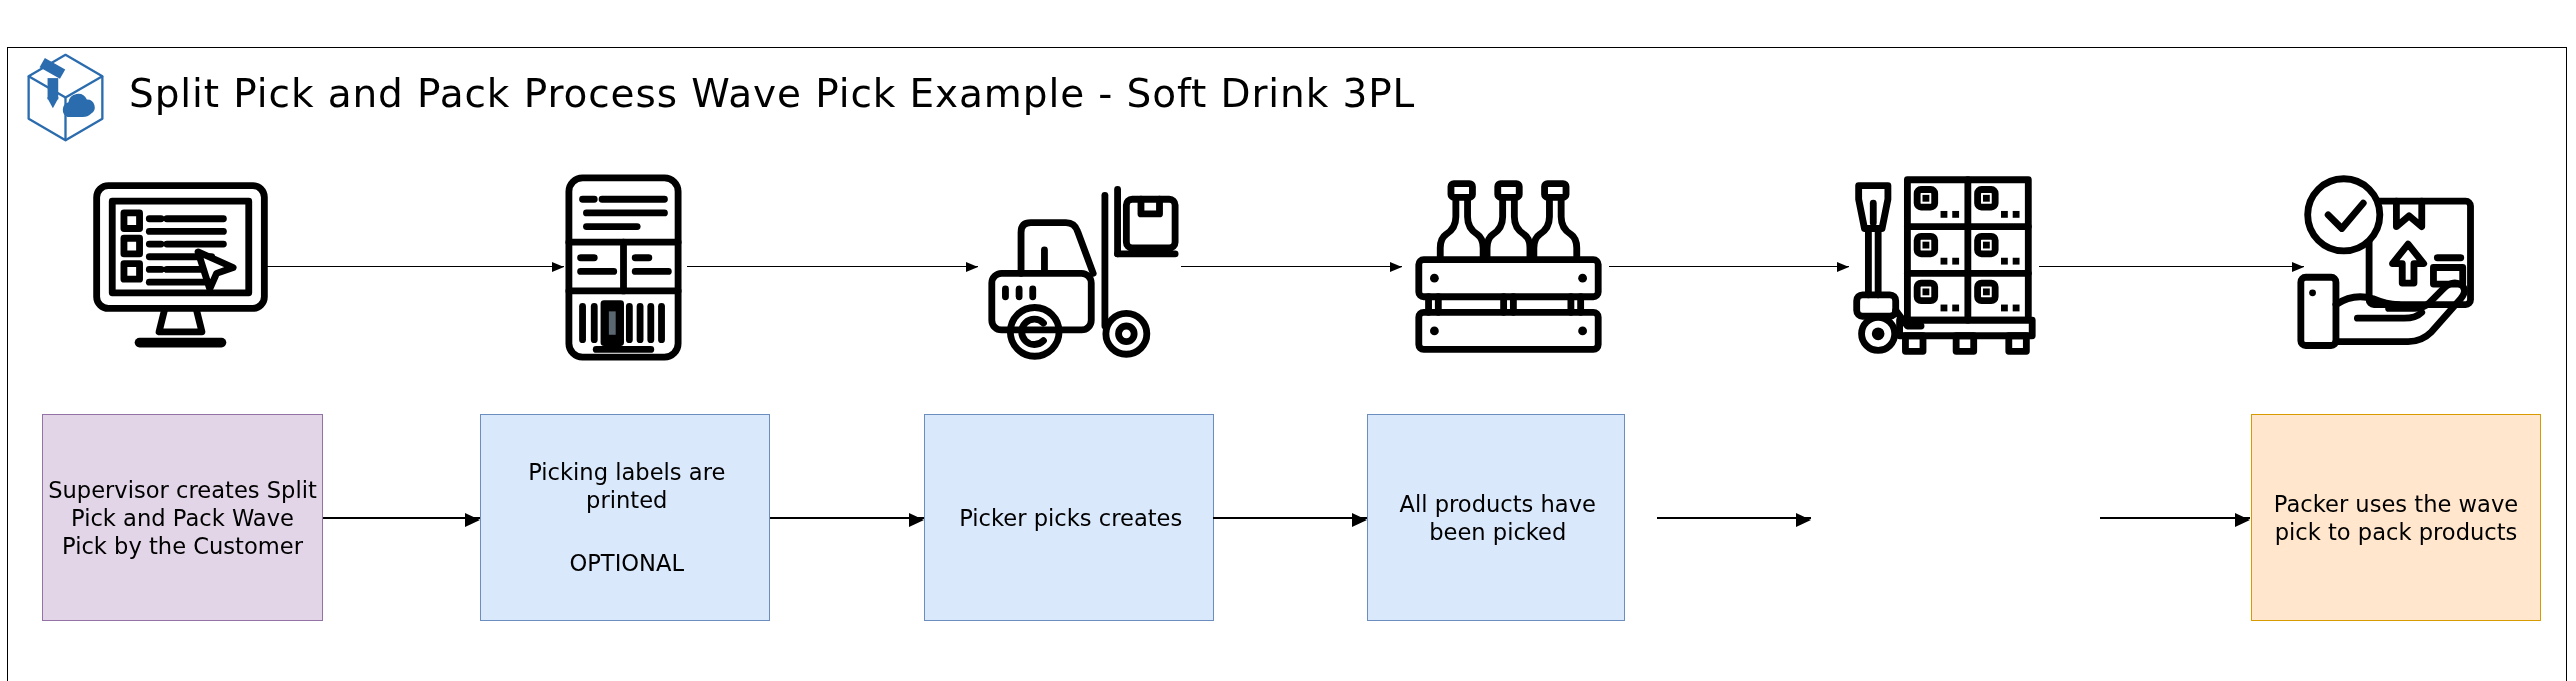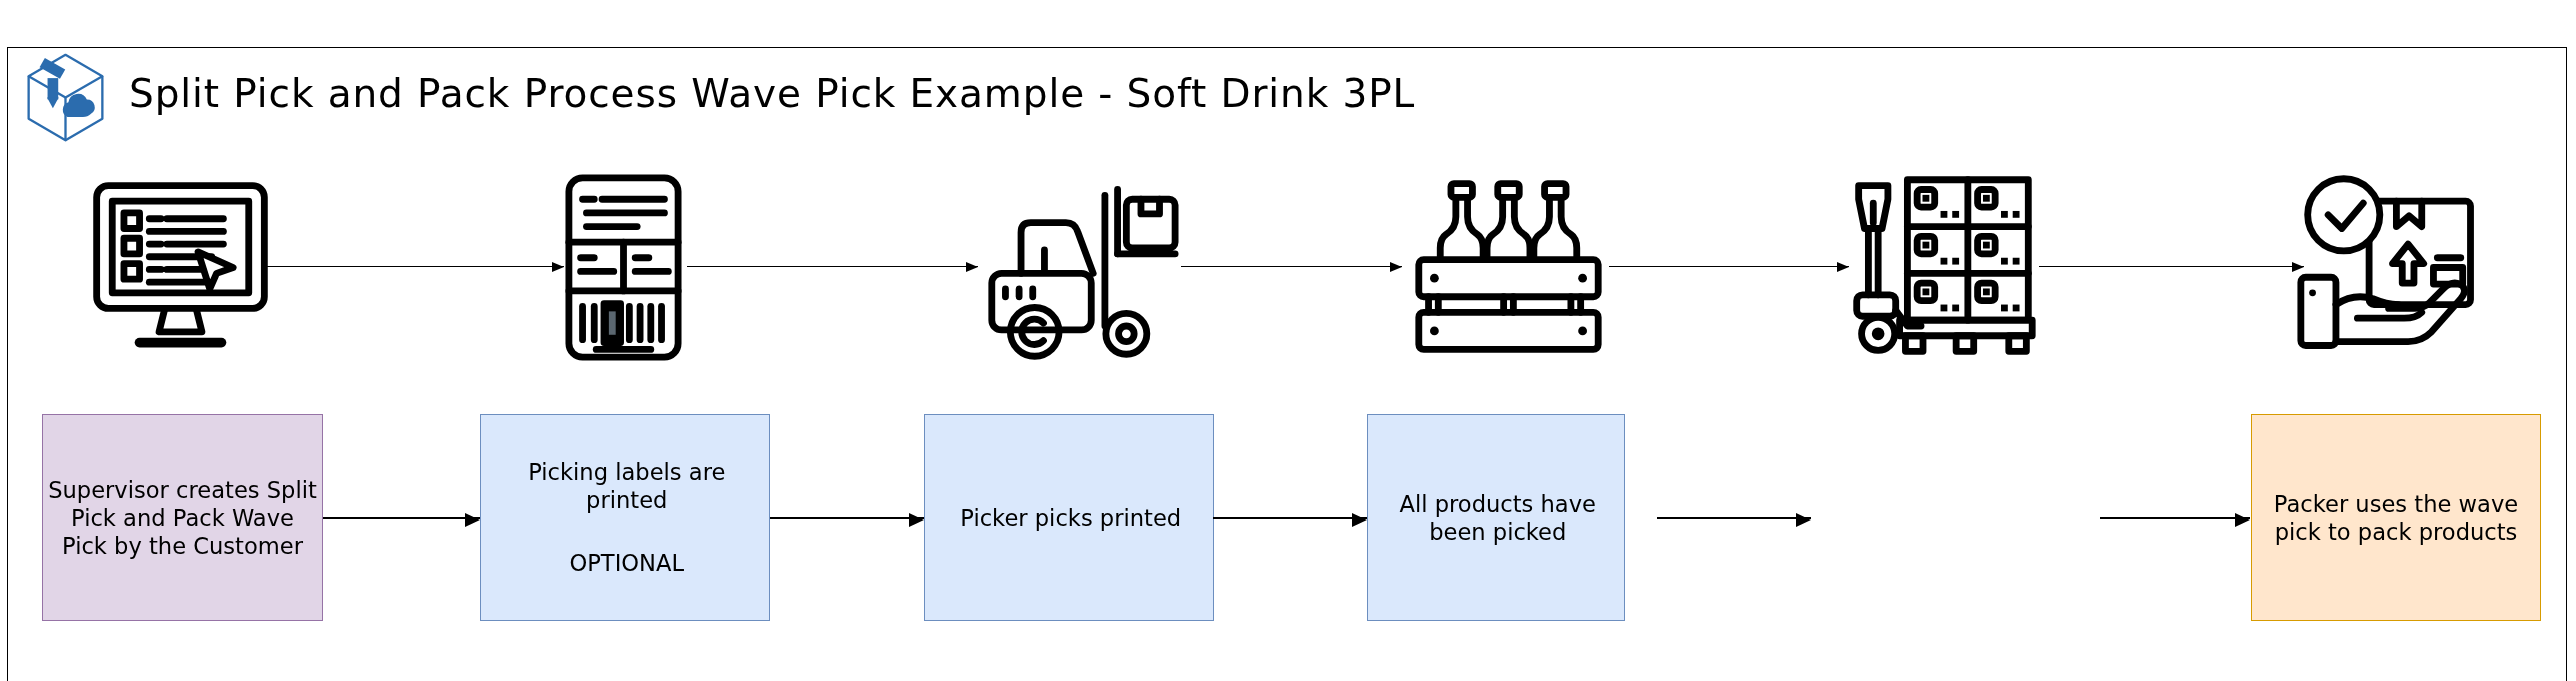--- a/index.html
+++ b/index.html
@@ -223,21 +223,21 @@
   <div class="arrow icon-arrow" style="left:2039px;width:265px"></div>
 
   <div class="stepbox purple" style="left:42px;width:281px">
     <p>Supervisor creates Split Pick and Pack Wave Pick by the Customer</p>
   </div>
   <div class="stepbox blue" style="left:480px;width:290px">
     <p>Picking labels are printed</p>
     <p class="note">OPTIONAL</p>
   </div>
   <div class="stepbox blue" style="left:924px;width:290px">
-    <p>Picker picks printed</p>
+    <p>Picker picks creates</p>
   </div>
   <div class="stepbox blue" style="left:1367px;width:258px">
     <p>All products have been picked</p>
   </div>
   <div class="stepbox orange" style="left:2251px;width:290px">
     <p>Packer uses the wave pick to pack products</p>
   </div>
 
   <div class="arrow box-arrow" style="left:323px;width:157px"></div>
   <div class="arrow box-arrow" style="left:770px;width:154px"></div>

